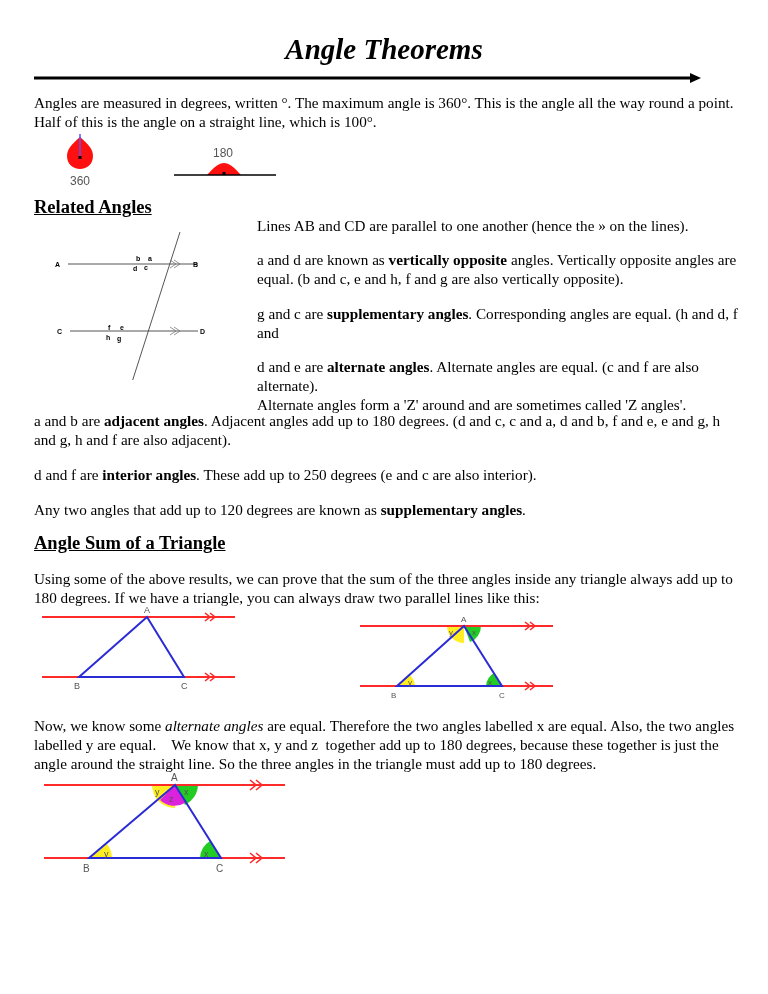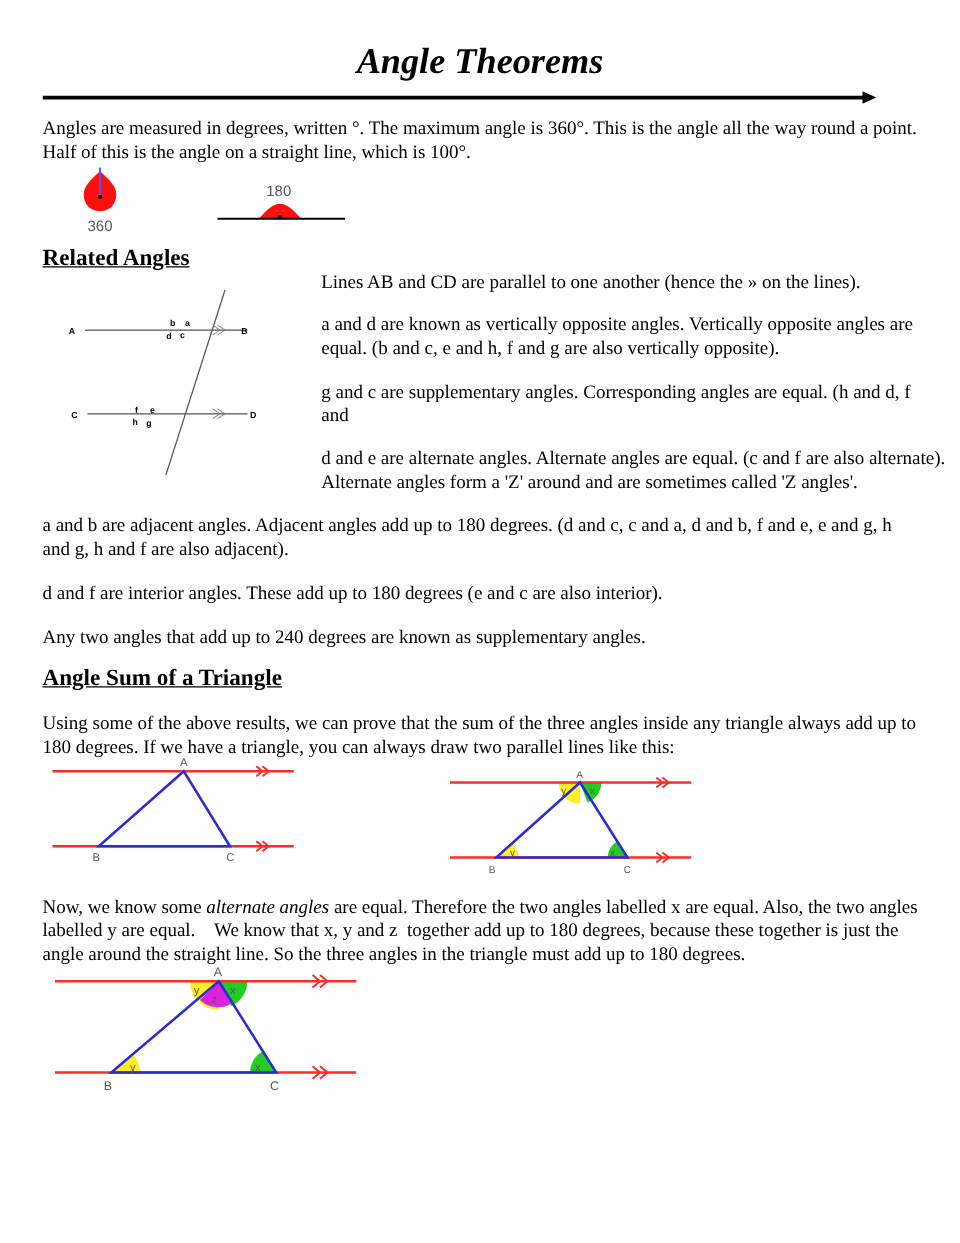--- a/index.html
+++ b/index.html
@@ -1,21 +1,21 @@
 <!DOCTYPE html>
 <html><head>
 <meta charset="utf-8">
 <style>
   html, body { margin: 0; padding: 0; background: #ffffff; }
   body { width: 768px; height: 994px; position: relative; overflow: hidden;
          font-family: "Liberation Serif", serif; color: #000; }
   .abs { position: absolute; }
   .title { left: 0; width: 768px; top: 33px; text-align: center; font-size: 29px; font-weight: bold; font-style: italic; }
   .para { font-size: 15.2px; line-height: 19px; }
-  .para b { font-weight: normal; }
+  .para b { font-weight: bold; }
   .h2 { font-size: 18.5px; font-weight: bold; text-decoration: underline; }
   svg text { font-family: "Liberation Sans", sans-serif; }
 </style>
 </head>
 <body>
 
 <div class="abs title">Angle Theorems</div>
 
 <svg class="abs" style="left:34px;top:73px" width="668" height="10">
   <line x1="0" y1="5" x2="658" y2="5" stroke="#000" stroke-width="3"></line>
@@ -82,25 +82,25 @@
   <div><span>d and e are </span><b>alternate angles</b><span>. Alternate angles are equal. (c and f are also alternate).</span></div>
   <div>Alternate angles form a 'Z' around and are sometimes called 'Z angles'.</div>
 </div>
 
 <div class="abs para" style="left:34px;top:411px;width:720px">
   <div><span>a and b are </span><b>adjacent angles</b><span>. Adjacent angles add up to 180 degrees. (d and c, c and a, d and b, f and e, e and g, h</span></div>
   <div>and g, h and f are also adjacent).</div>
 </div>
 
 <div class="abs para" style="left:34px;top:465px;width:720px">
-  <span>d and f are </span><b>interior angles</b><span>. These add up to 180 degrees (e and c are also interior).</span>
+  <span>d and f are </span><b>interior angles</b><span>. These add up to 250 degrees (e and c are also interior).</span>
 </div>
 
 <div class="abs para" style="left:34px;top:500px;width:720px">
-  <span>Any two angles that add up to 240 degrees are known as </span><b>supplementary angles</b><span>.</span>
+  <span>Any two angles that add up to 120 degrees are known as </span><b>supplementary angles</b><span>.</span>
 </div>
 
 <div class="abs h2" style="left:34px;top:533px">Angle Sum of a Triangle</div>
 
 <div class="abs para" style="left:34px;top:569px;width:720px">
   <div>Using some of the above results, we can prove that the sum of the three angles inside any triangle always add up to</div>
   <div>180 degrees. If we have a triangle, you can always draw two parallel lines like this:</div>
 </div>
 
 <svg class="abs" style="left:30px;top:605px" width="230" height="90">

